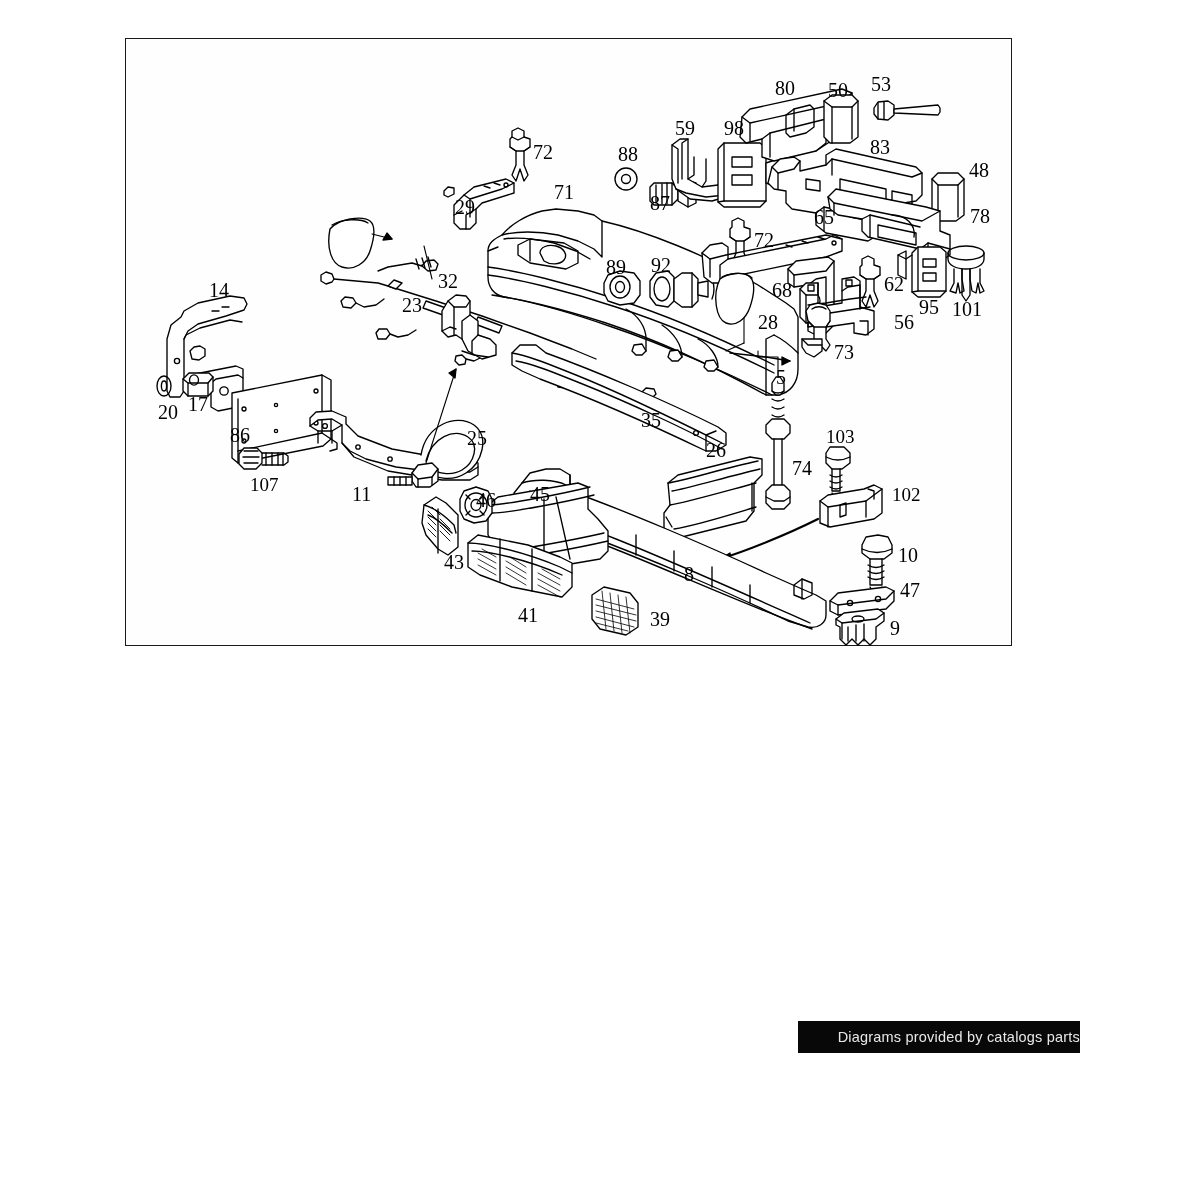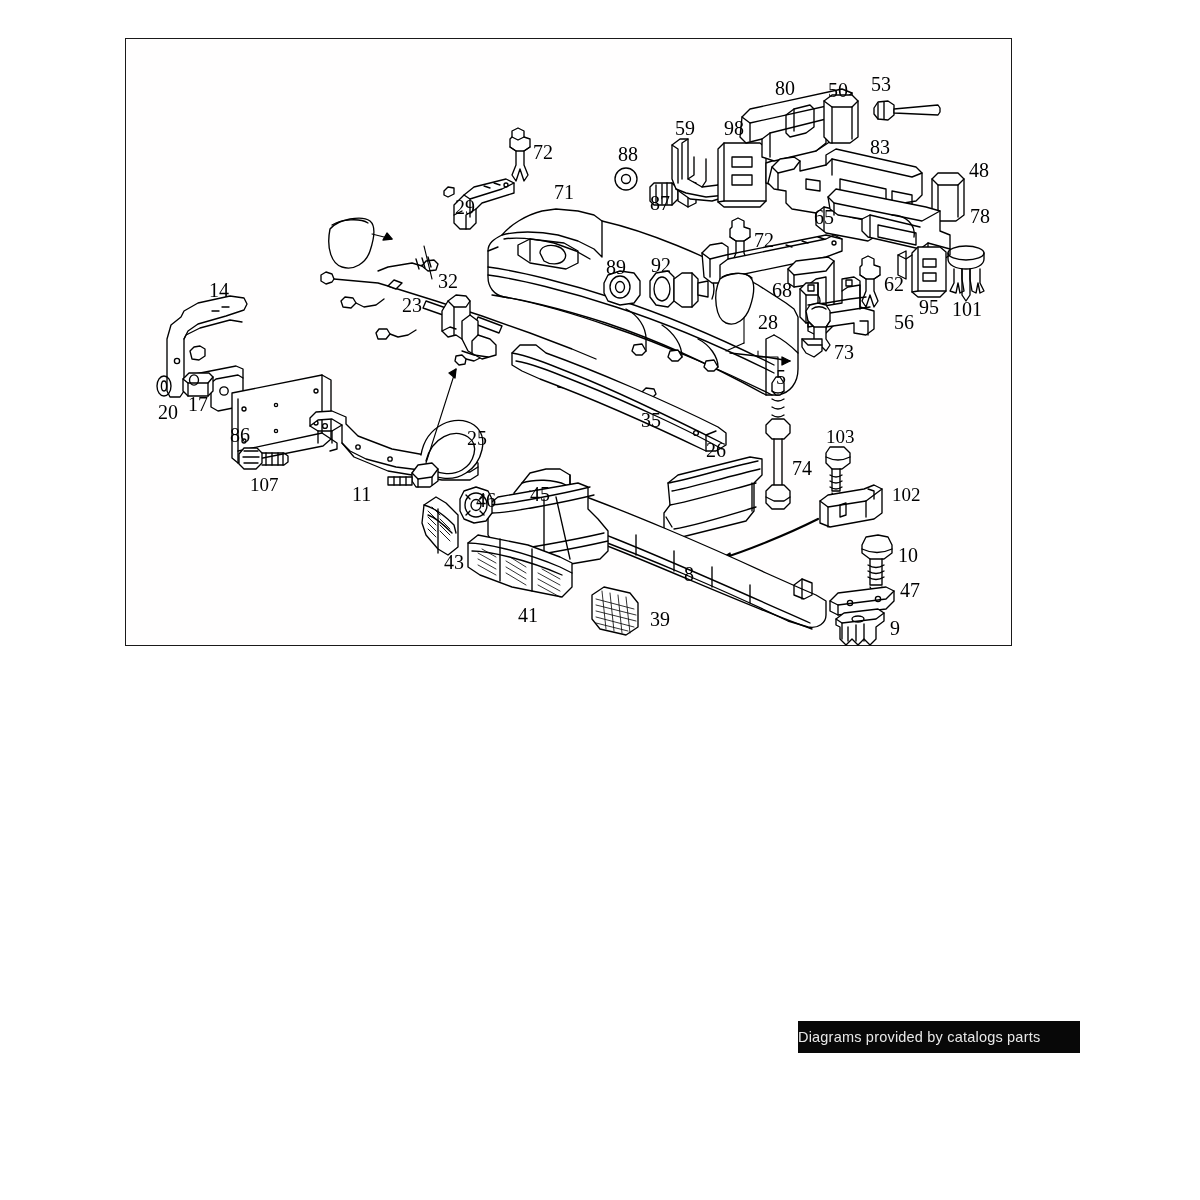--- a/index.html
+++ b/index.html
@@ -7,21 +7,21 @@
   #diagram-frame{
     position:absolute;left:125px;top:38px;width:887px;height:608px;
     border:1.6px solid #1a1a1a;background:#fffefe;box-sizing:border-box;
   }
   #diagram-svg{position:absolute;left:0;top:0;width:887px;height:608px;display:block;}
   .lbl{font-family:"Liberation Serif",serif;font-size:20px;fill:#000;}
   .lbl3{font-family:"Liberation Serif",serif;font-size:19px;fill:#000;}
   #watermark{
     position:absolute;left:798px;top:1021px;width:282px;height:32px;
     background:#080808;color:#e8e8e8;font-size:14.5px;
-    display:flex;align-items:center;justify-content:flex-start;
+    display:flex;align-items:center;justify-content:flex-end;
     letter-spacing:.2px;
   }
   #brandbar{position:absolute;left:0;top:1085px;width:1200px;height:115px;}
 </style>
 </head>
 <body>
 
 <div id="diagram-frame">
   <svg id="diagram-svg" viewBox="0 0 887 608">
     <g fill="none" stroke="#000" stroke-width="1.35" stroke-linejoin="round" stroke-linecap="round">

